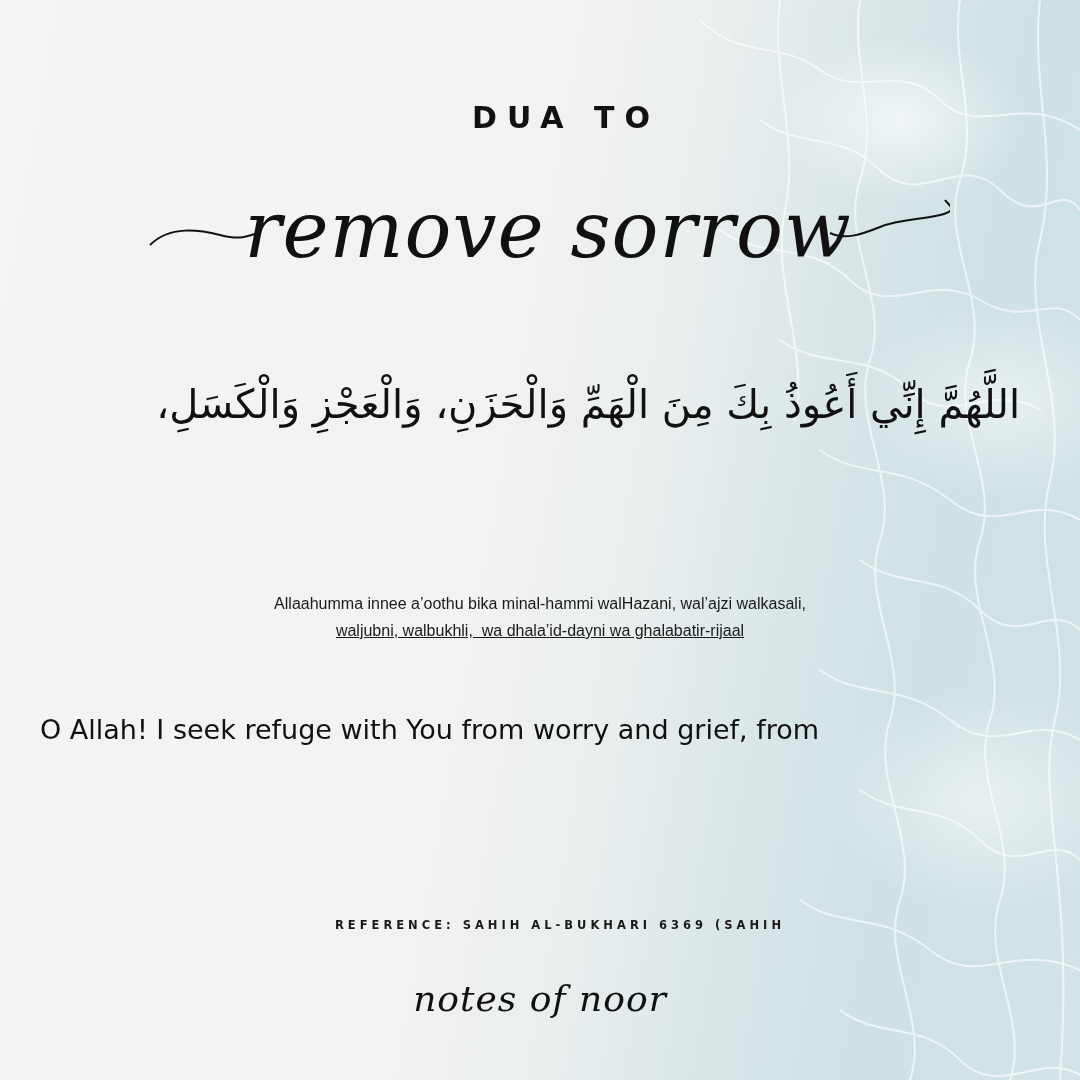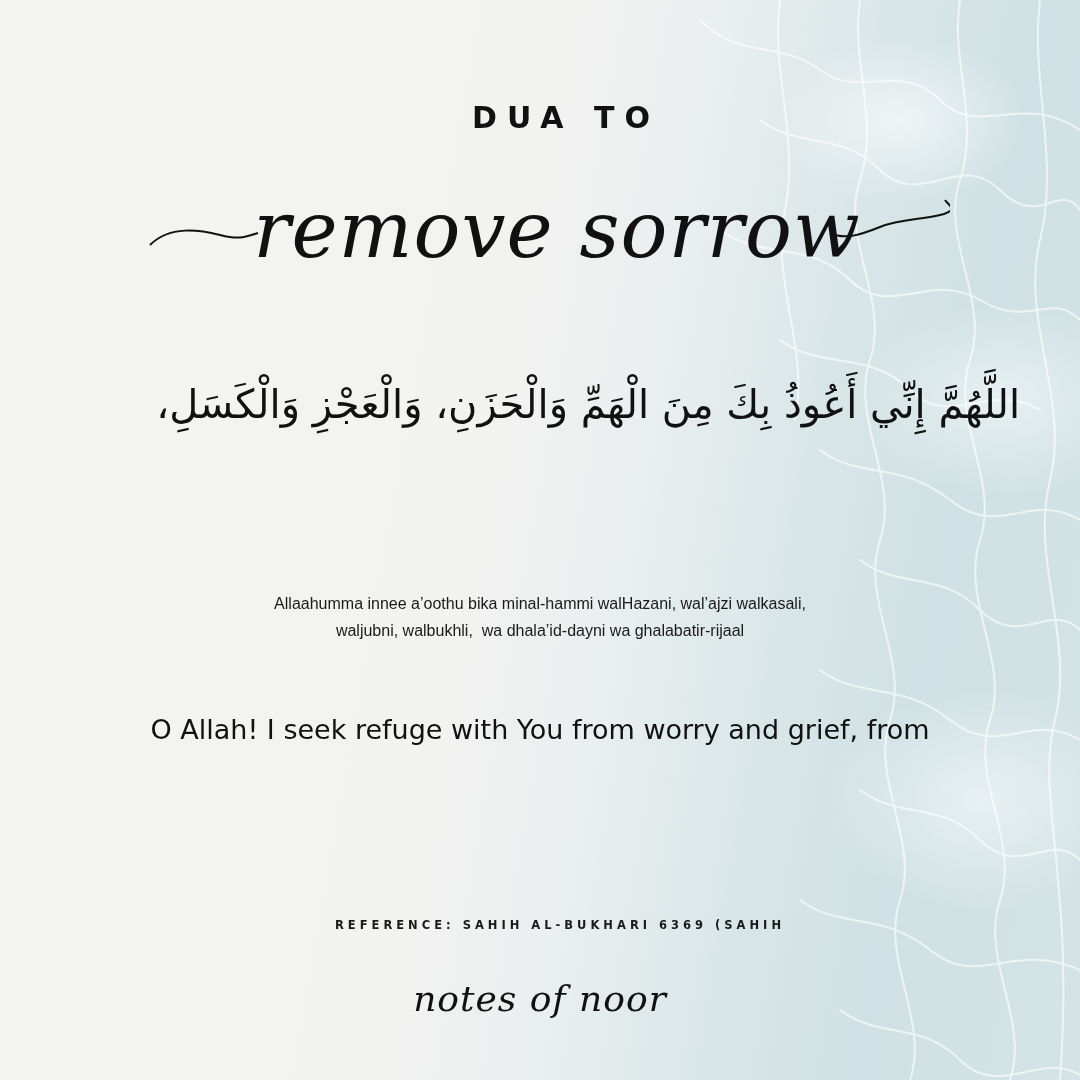--- a/index.html
+++ b/index.html
@@ -54,21 +54,21 @@
       width: 810px;
       height: 125px;
     }
     .title-swash {
       position: absolute;
       inset: 0;
     }
     .title {
       position: absolute;
       top: 0;
-      left: 12px;
+      left: 3px;
       width: 810px;
       text-align: center;
       font-family: "DejaVu Serif", serif;
       font-style: italic;
       font-size: 78px;
       line-height: 110px;
       color: #111;
       letter-spacing: 1px;
     }
     .arabic {
@@ -92,21 +92,21 @@
       font-family: "Liberation Sans", sans-serif;
       font-size: 16px;
       line-height: 27px;
       color: #1a1a1a;
     }
     .translation {
       position: absolute;
       top: 708px;
       left: 40px;
       width: 1000px;
-      text-align: center;
+      text-align: left;
       font-family: "DejaVu Sans", sans-serif;
       font-size: 27px;
       line-height: 44px;
       color: #111;
     }
     .reference {
       position: absolute;
       top: 918px;
       left: 0;
       width: 1080px;
@@ -165,21 +165,21 @@
     </svg>
     <div class="title">remove sorrow</div>
   </div>
 
   <div class="arabic">
     <div>اللَّهُمَّ إِنِّي أَعُوذُ بِكَ مِنَ الْهَمِّ وَالْحَزَنِ، وَالْعَجْزِ وَالْكَسَلِ،</div>
   </div>
 
   <div class="translit">
     <div>Allaahumma innee a’oothu bika minal-hammi walHazani, wal’ajzi walkasali,</div>
-    <div style="white-space: pre;">waljubni, walbukhli,  wa dhala’id-dayni wa ghalabatir-rijaal</div>
+    <div style="white-space: pre; text-decoration: underline;">waljubni, walbukhli,  wa dhala’id-dayni wa ghalabatir-rijaal</div>
   </div>
 
   <div class="translation">
     <div>O Allah! I seek refuge with You from worry and grief, from</div>
   </div>
 
   <div class="reference">REFERENCE: SAHIH AL-BUKHARI 6369 (SAHIH</div>
 
   <div class="brand">notes of noor</div>
 </div>

